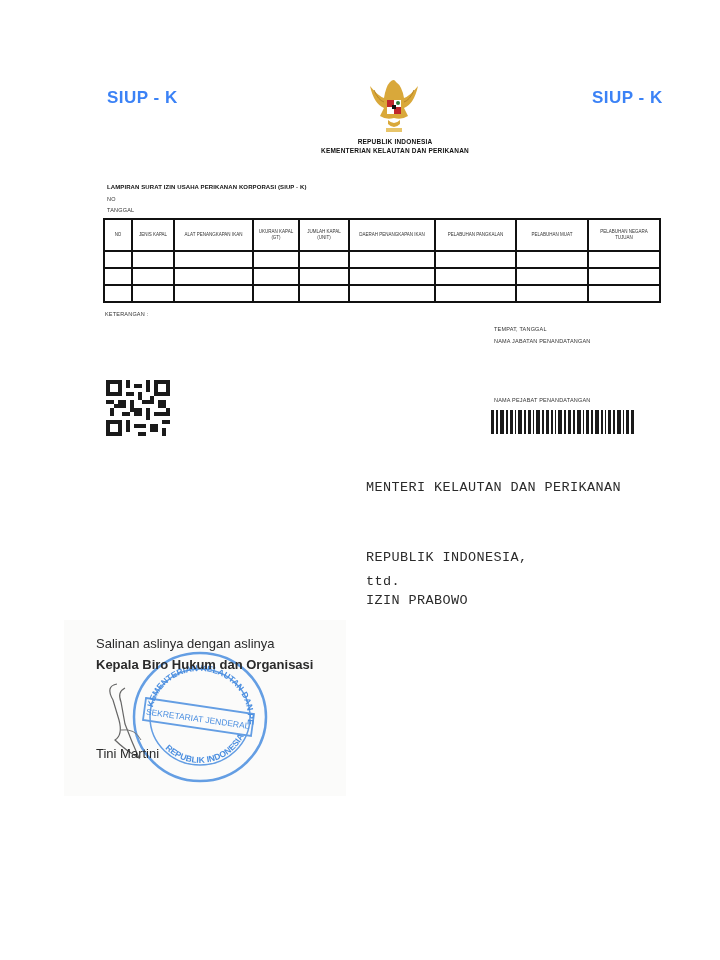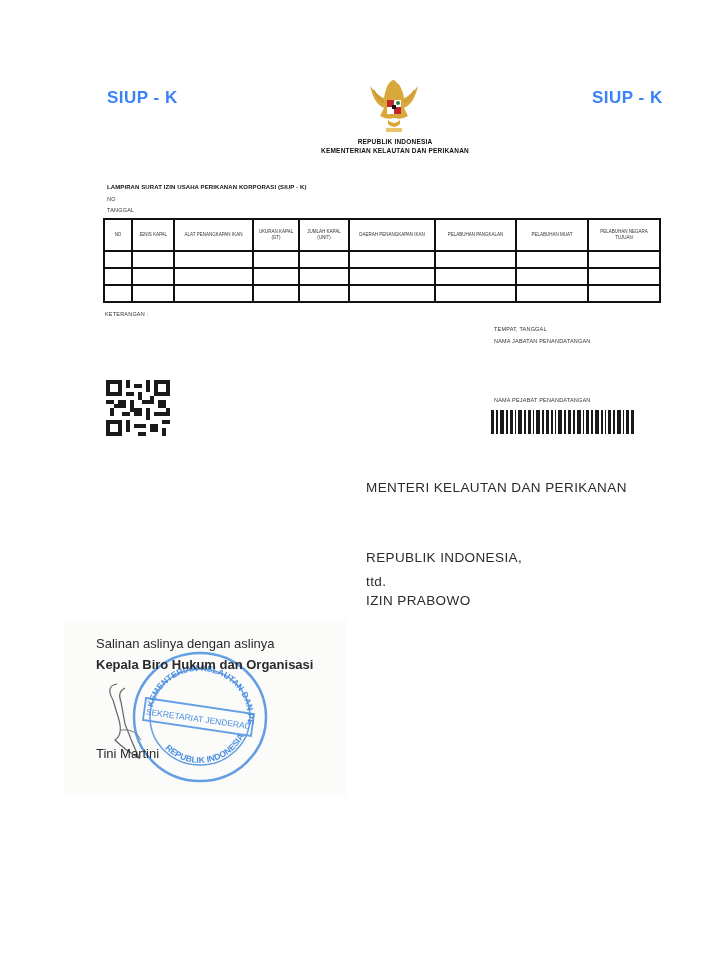--- a/index.html
+++ b/index.html
@@ -18,21 +18,21 @@
     table-layout:fixed;
   }
   table.izin th, table.izin td {
     border:2px solid #111; padding:0 2px; font-size:4.5px; font-weight:normal; color:#333;
     text-align:center; line-height:6px;
   }
   table.izin thead tr { height:32px; }
   table.izin tbody tr { height:17px; }
   .qr { left:106px; top:380px; width:64px; height:56px; }
   .barcode { left:491px; top:410px; width:143px; height:24px; }
-  .serif { font-family:Liberation Sans, sans-serif; font-size:13.5px; color:#2b2b2b; letter-spacing:0.4px; }
+  .serif { font-family:Liberation Mono, monospace; font-size:13.5px; color:#2b2b2b; letter-spacing:0.4px; }
   .stamp-box { left:64px; top:620px; width:282px; height:176px; background:#fbfbfa; }
   .copy-text { font-size:13px; color:#2a2a2a; }
   .stamp { left:130px; top:650px; width:140px; height:135px; }
   .signature { left:95px; top:680px; width:60px; height:85px; }
 </style>
 </head>
 <body>
 
 <div class="abs siup" style="left:107px;top:88px;">SIUP - K</div>
 <div class="abs siup" style="left:592px;top:88px;">SIUP - K</div>

